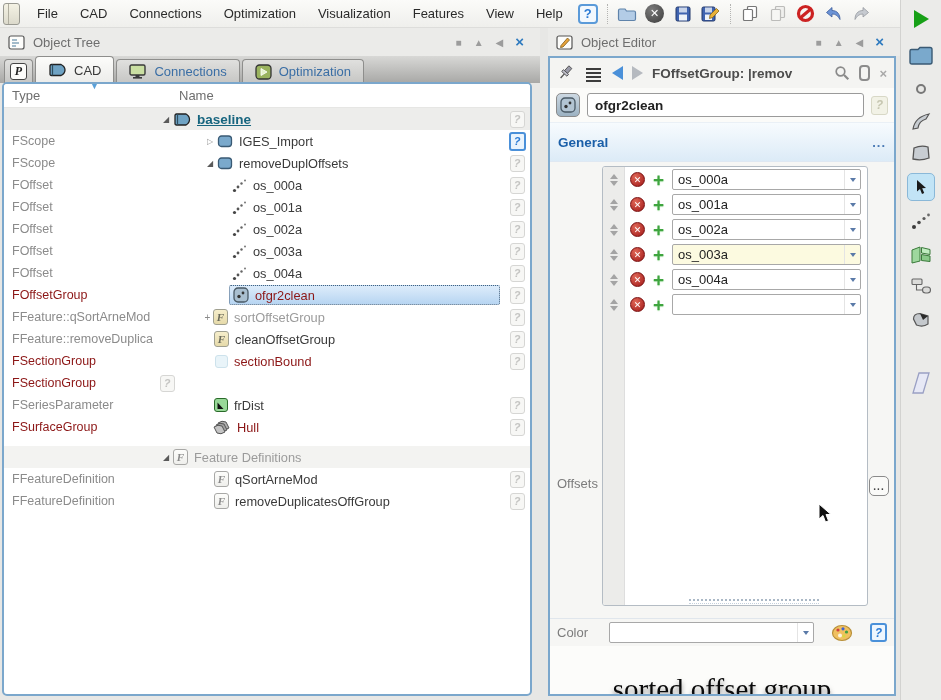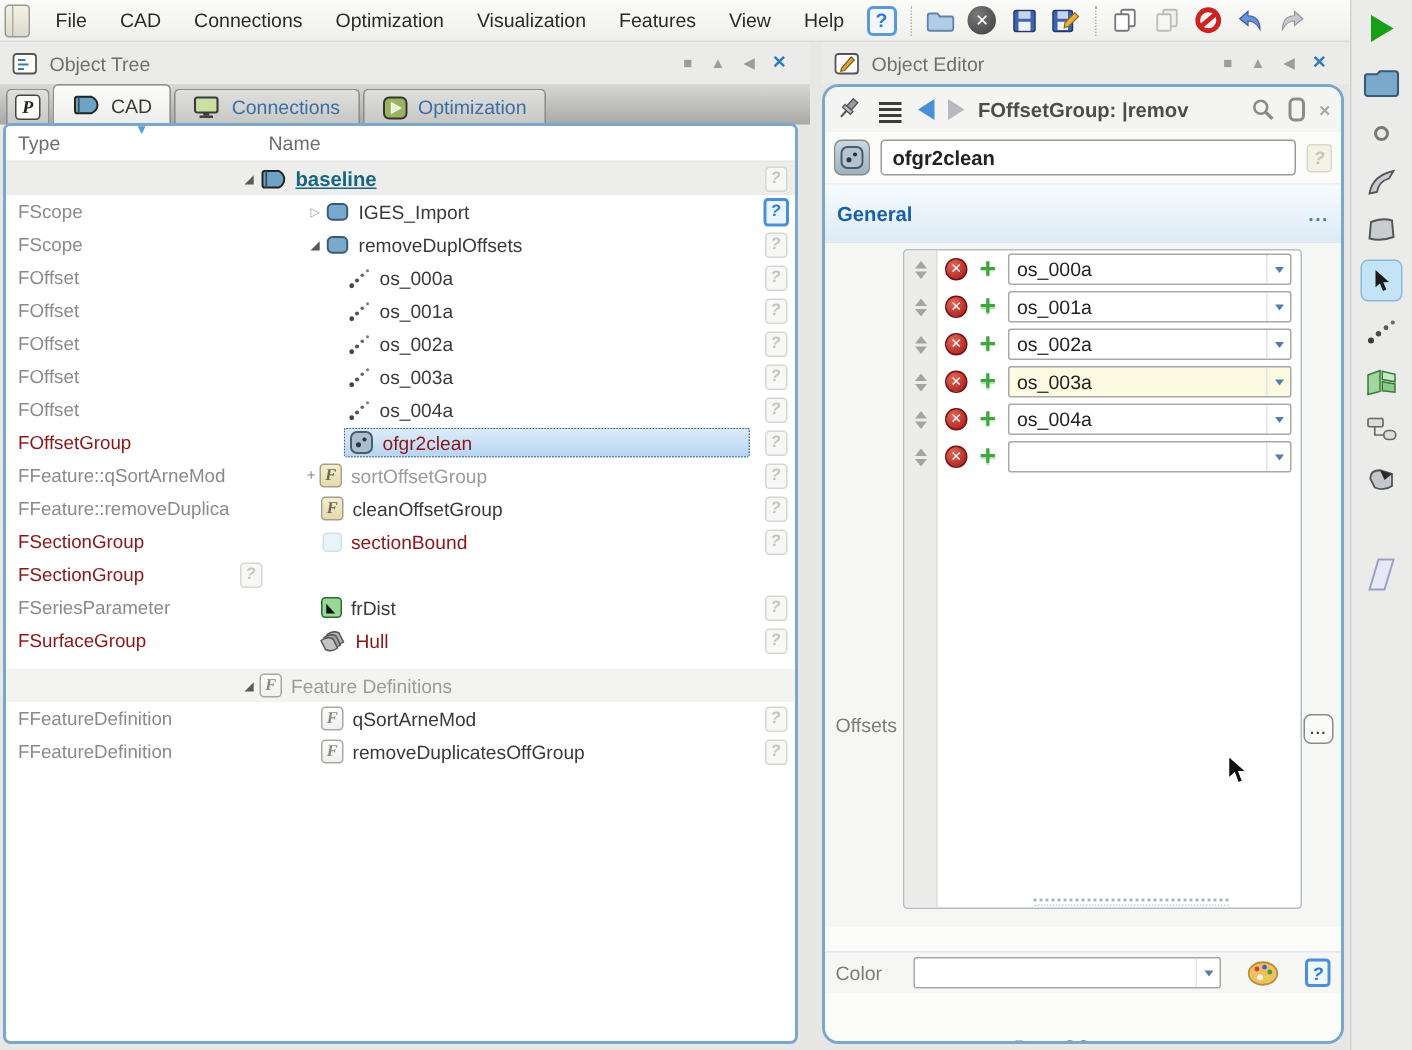--- a/index.html
+++ b/index.html
@@ -77,21 +77,21 @@
   .sel-box { flex:1; display:flex; align-items:center; background:linear-gradient(#ddecfb,#b7d5f2);
     border:1px dotted #44617e; border-radius:2px; height:20px; margin-right:4px; padding-left:3px; }
   .ficon { width:15px; height:16px; border:1px solid #a0a090; border-radius:3px; flex:none;
     background:linear-gradient(#f6eecb,#e6daaa); color:#6a6a5a; font-style:italic; font-weight:bold;
     font-family:"Liberation Serif",serif; font-size:11px; display:inline-flex; align-items:center; justify-content:center; }
   .ficon.white { background:linear-gradient(#fdfdfb,#efefec); color:#8a8a8a; border-color:#a8a8a6; }
   .sicon { width:13px; height:13px; background:#e9f4f9; border:1px solid #cde2ec; border-radius:3px; flex:none; }
   svg { display:block; }
   
   .editor-panel { position:absolute; left:548px; top:56px; width:348px; height:640px;
-    background:#fbfbf9; border:2px solid #7ba7cc; border-radius:11px; overflow:hidden; }
+    background:#fbfbf9; border:2px solid #7ba7cc; border-radius:0; overflow:hidden; }
   .ed-toolbar { height:30px; display:flex; align-items:center; background:#f4f4f2; padding:0 7px; gap:9px; }
   .ed-title { font-weight:bold; color:#4c4c4c; font-size:13.5px; white-space:nowrap; }
   .arrow-left { width:0; height:0; border-top:7px solid transparent; border-bottom:7px solid transparent;
     border-right:11px solid #4a90d9; }
   .arrow-right { width:0; height:0; border-top:7px solid transparent; border-bottom:7px solid transparent;
     border-left:11px solid #b6bac0; }
   .hamb { width:15px; height:2.5px; background:#3c3c3c; box-shadow:0 4px 0 #3c3c3c, 0 8px 0 #3c3c3c, 0 -4px 0 #3c3c3c; }
   .rrect { width:11px; height:16px; border:2px solid #8c8c8c; border-radius:4px; }
   .gray-x { color:#a8a8a8; font-weight:bold; font-size:13px; }
   .name-row { height:34px; display:flex; align-items:center; padding:2px 6px; gap:7px; background:#fbfbf9; }
@@ -126,21 +126,21 @@
   .combo.yellow { background:#fcfae0; }
   .combo .val { flex:1; padding-left:5px; font-size:13px; color:#222; white-space:nowrap; }
   .combo .dd { width:16px; height:100%; display:flex; align-items:center; justify-content:center; border-left:1px solid #e4e4e4; }
   .dd-arrow { width:0; height:0; border-left:3.5px solid transparent; border-right:3.5px solid transparent; border-top:4.5px solid #5a7aa8; }
   .grip { position:absolute; left:86px; bottom:1px; width:130px; height:5px;
     border-top:2px dotted #aab8c6; border-bottom:1px dotted #c4d0dc; }
   .more-btn { position:absolute; right:5px; top:314px; width:20px; height:20px; border:1px solid #8a8a8a;
     border-radius:5px; background:#fafaf8; display:flex; align-items:center; justify-content:center;
     color:#444; font-weight:bold; font-size:10px; letter-spacing:1px; }
   .color-row { height:28px; display:flex; align-items:center; background:#f6f6f4;
-    border-top:1px solid #e0e6ec; padding:0 7px; gap:17px;margin-top:16px; }
+    border-top:1px solid #e0e6ec; padding:0 7px; gap:17px; }
   .color-label { color:#7c7c7c; width:40px; }
   .color-combo { width:236px; height:21px; border:1px solid #a8a8a8; border-radius:2px; background:#fff;
     display:flex; align-items:center; }
   .annotation-area { height:60px; background:#fcfcfa; display:flex; align-items:flex-end; justify-content:center; }
   .annotation { font-family:"Liberation Serif","DejaVu Serif",serif; font-size:29px; color:#0a0a0a;
     text-shadow:0 4px 5px rgba(40,40,40,0.55); }
   .cursor { position:absolute; left:818px; top:503px; z-index:50; }
 </style>
 </head>
 <body>

